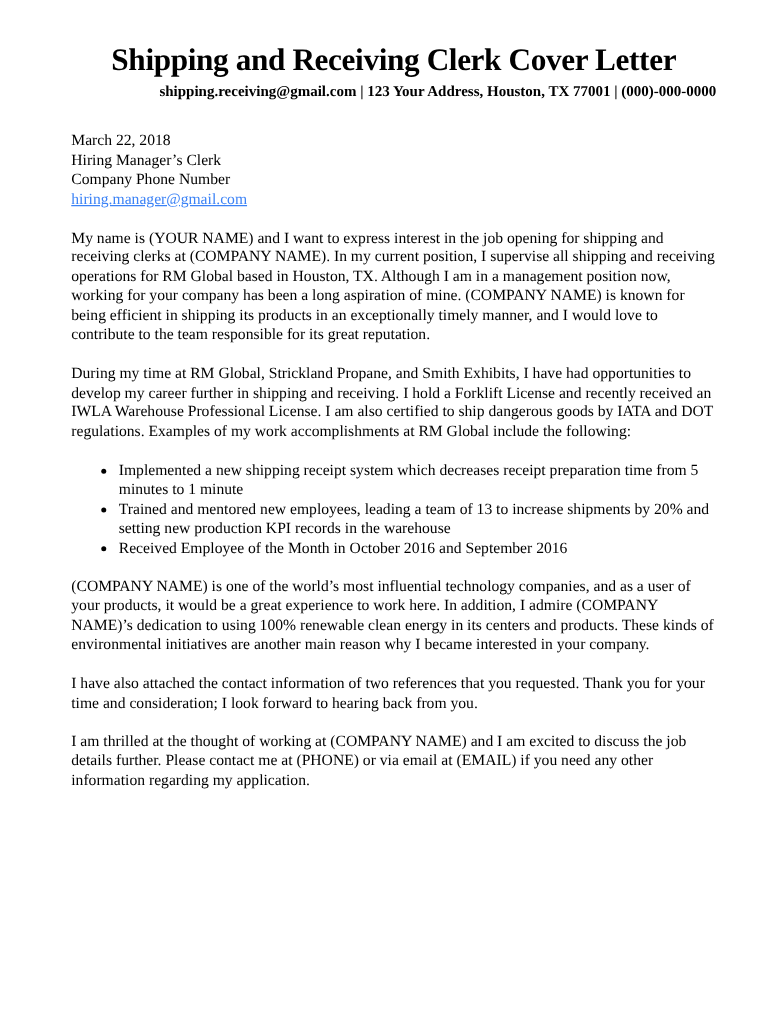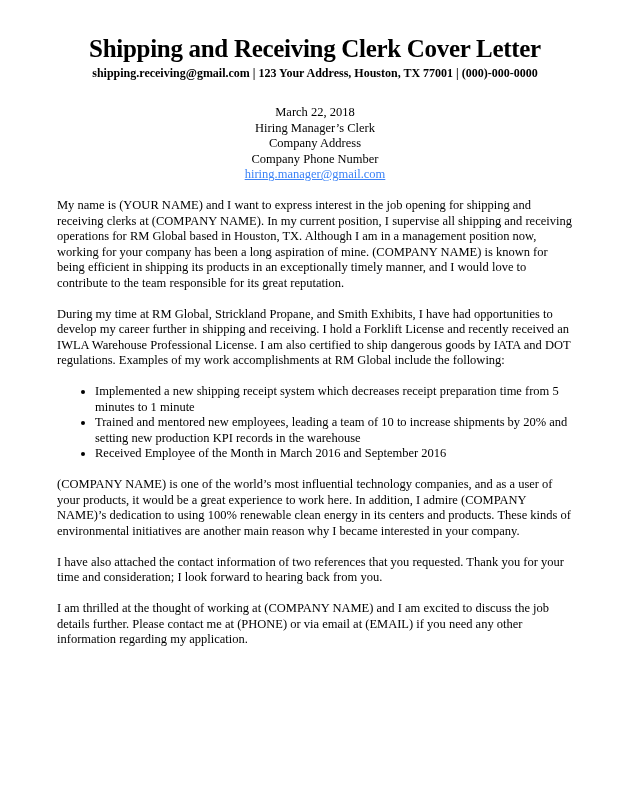--- a/index.html
+++ b/index.html
@@ -24,27 +24,28 @@
     line-height: 30px;
     letter-spacing: -0.3px;
     white-space: nowrap;
   }
   .doc-contact {
     font-size: 12px;
     font-weight: bold;
     line-height: 15px;
     margin-top: 2px;
     white-space: nowrap;
+    text-align: right;
   }
   .body-text {
     font-size: 12.5px;
     line-height: 15.5px;
   }
   .recipient-block { margin-top: 24px; }
-  .recipient-block div { line-height: 15.5px; text-align: center; }
+  .recipient-block div { line-height: 15.5px; }
   a.email-link {
     color: #3b82f6;
     text-decoration: underline;
     cursor: pointer;
   }
   p { margin: 15.5px 0; }
   ul.accomplishments {
     margin: 15.5px 0;
     padding-left: 38px;
     list-style: disc outside;
@@ -61,36 +62,35 @@
   <div class="doc-header">
     <div class="doc-title">Shipping and Receiving Clerk Cover Letter</div>
     <div class="doc-contact">shipping.receiving@gmail.com | 123 Your Address, Houston, TX 77001 | (000)-000-0000</div>
   </div>
 
   <div class="body-text">
 
     <div class="recipient-block">
       <div>March 22, 2018</div>
       <div>Hiring Manager’s Clerk</div>
-      <div>Company Address</div>
       <div>Company Phone Number</div>
       <div>
         <a class="email-link" href="#">hiring.manager@gmail.com</a>
       </div>
     </div>
 
 
     <p>My name is (YOUR NAME) and I want to express interest in the job opening for shipping and receiving clerks at (COMPANY NAME). In my current position, I supervise all shipping and receiving operations for RM Global based in Houston, TX. Although I am in a management position now, working for your company has been a long aspiration of mine. (COMPANY NAME) is known for being efficient in shipping its products in an exceptionally timely manner, and I would love to contribute to the team responsible for its great reputation.</p>
 
     <p>During my time at RM Global, Strickland Propane, and Smith Exhibits, I have had opportunities to develop my career further in shipping and receiving. I hold a Forklift License and recently received an IWLA Warehouse Professional License. I am also certified to ship dangerous goods by IATA and DOT regulations. Examples of my work accomplishments at RM Global include the following:</p>
 
     <ul class="accomplishments">
       <li>Implemented a new shipping receipt system which decreases receipt preparation time from 5 minutes to 1 minute</li>
-      <li>Trained and mentored new employees, leading a team of 10 to increase shipments by 20% and setting new production KPI records in the warehouse</li>
-      <li>Received Employee of the Month in March 2016 and September 2016</li>
+      <li>Trained and mentored new employees, leading a team of 13 to increase shipments by 20% and setting new production KPI records in the warehouse</li>
+      <li>Received Employee of the Month in October 2016 and September 2016</li>
     </ul>
 
     <p>(COMPANY NAME) is one of the world’s most influential technology companies, and as a user of your products, it would be a great experience to work here. In addition, I admire (COMPANY NAME)’s dedication to using 100% renewable clean energy in its centers and products. These kinds of environmental initiatives are another main reason why I became interested in your company.</p>
 
     <p>I have also attached the contact information of two references that you requested. Thank you for your time and consideration; I look forward to hearing back from you.</p>
 
     <p>I am thrilled at the thought of working at (COMPANY NAME) and I am excited to discuss the job details further. Please contact me at (PHONE) or via email at (EMAIL) if you need any other information regarding my application.</p>
 
 
 

